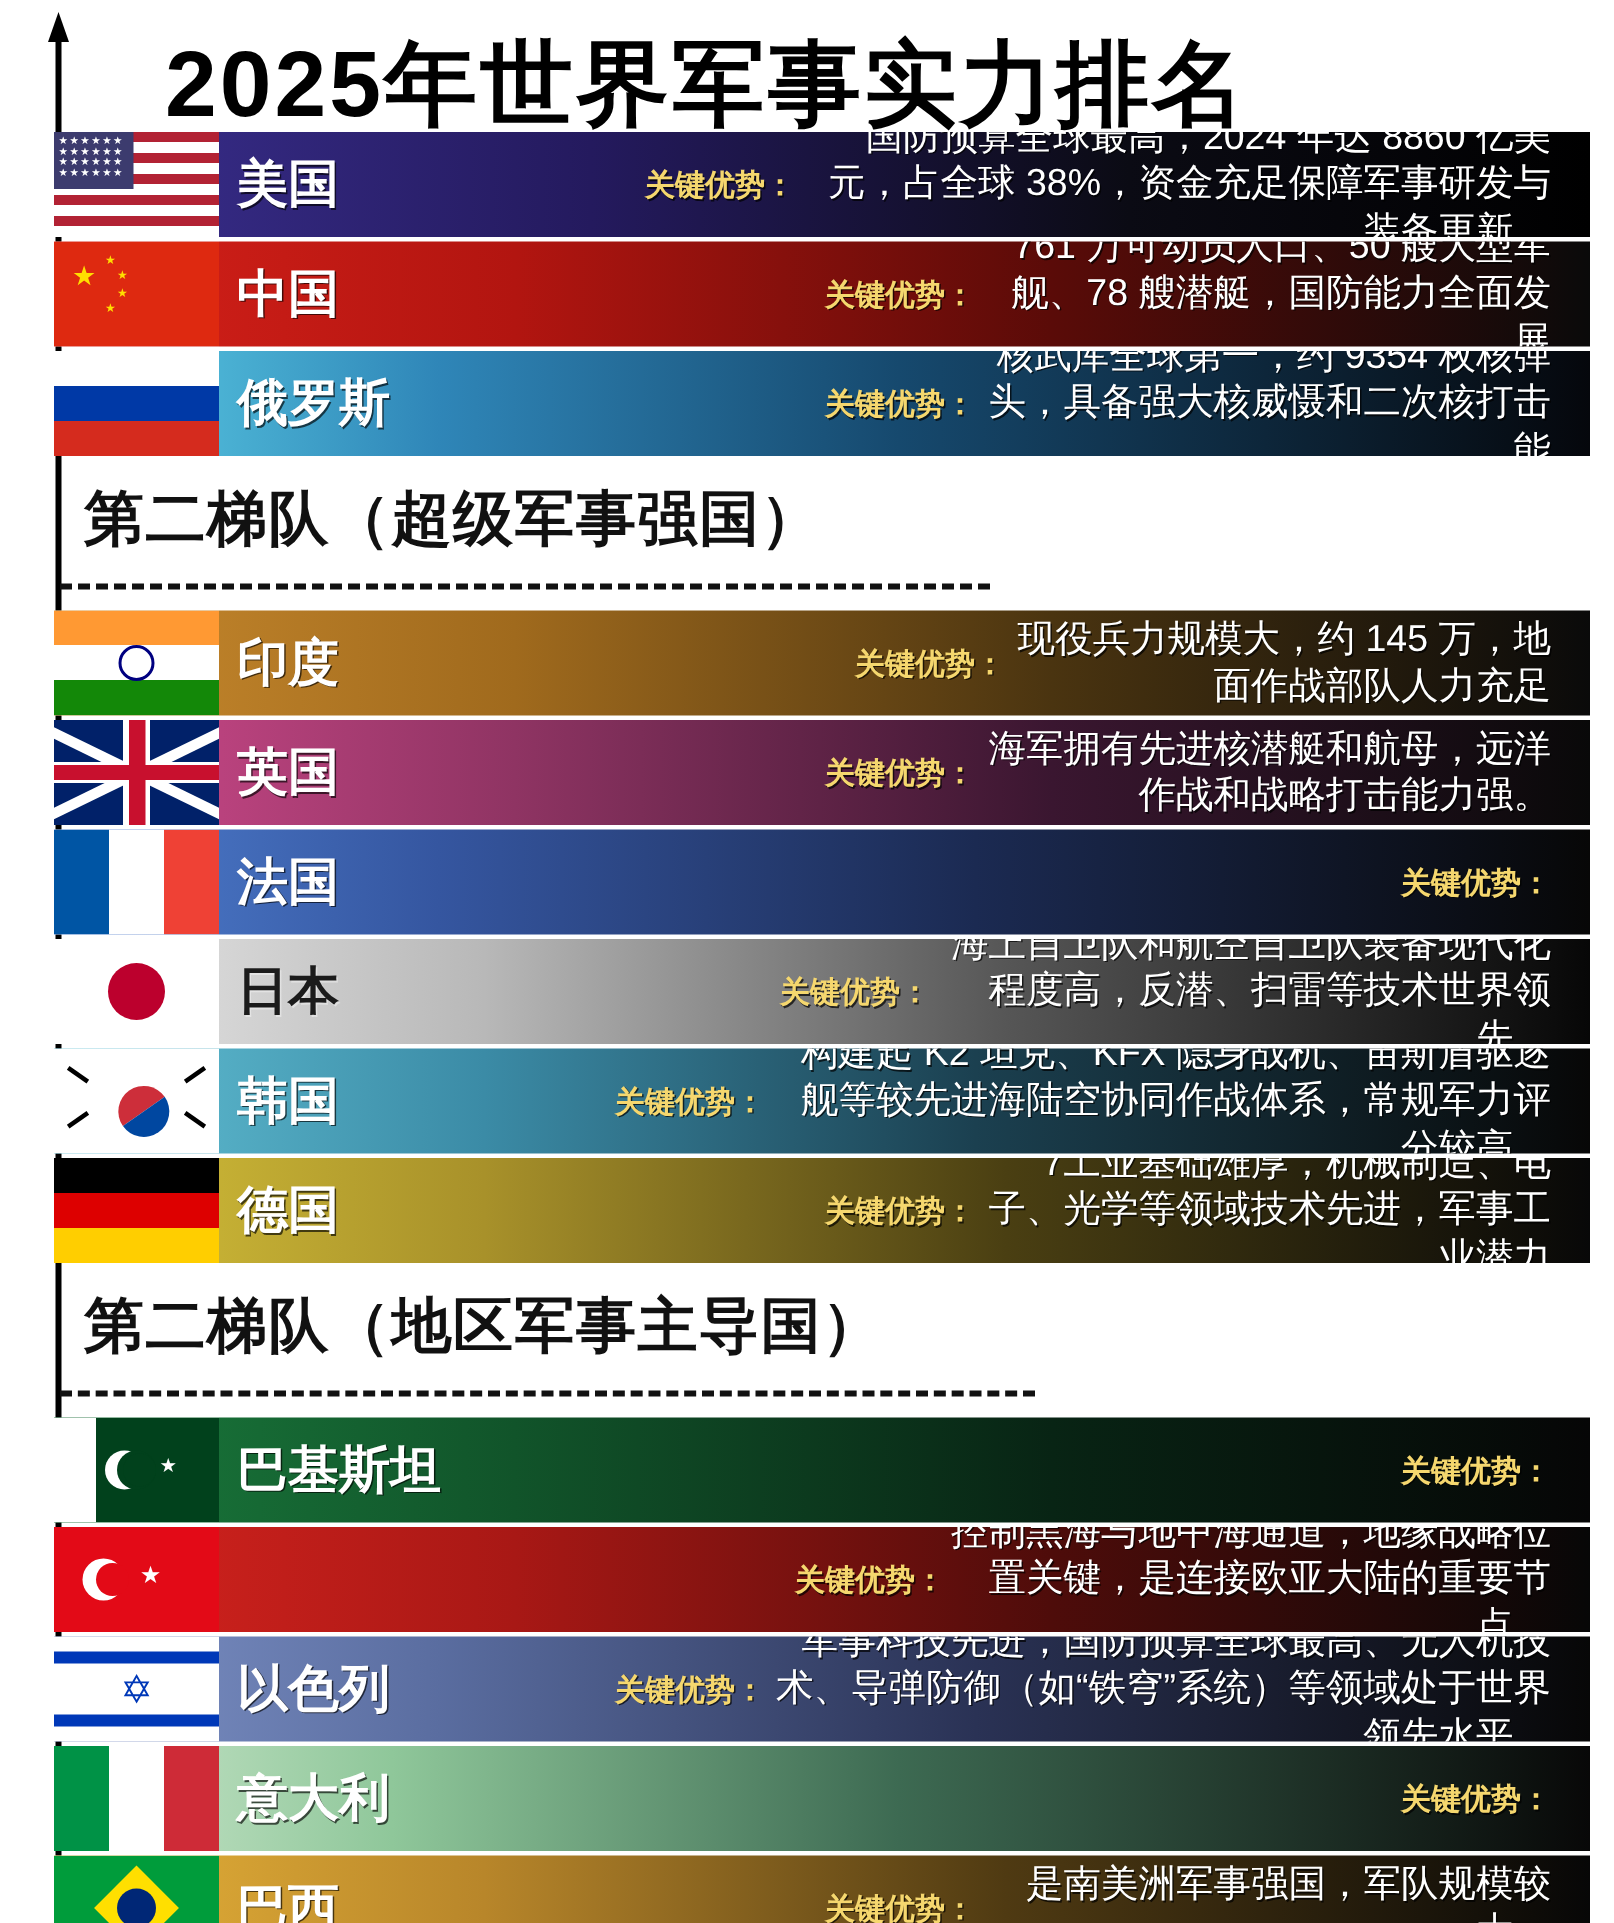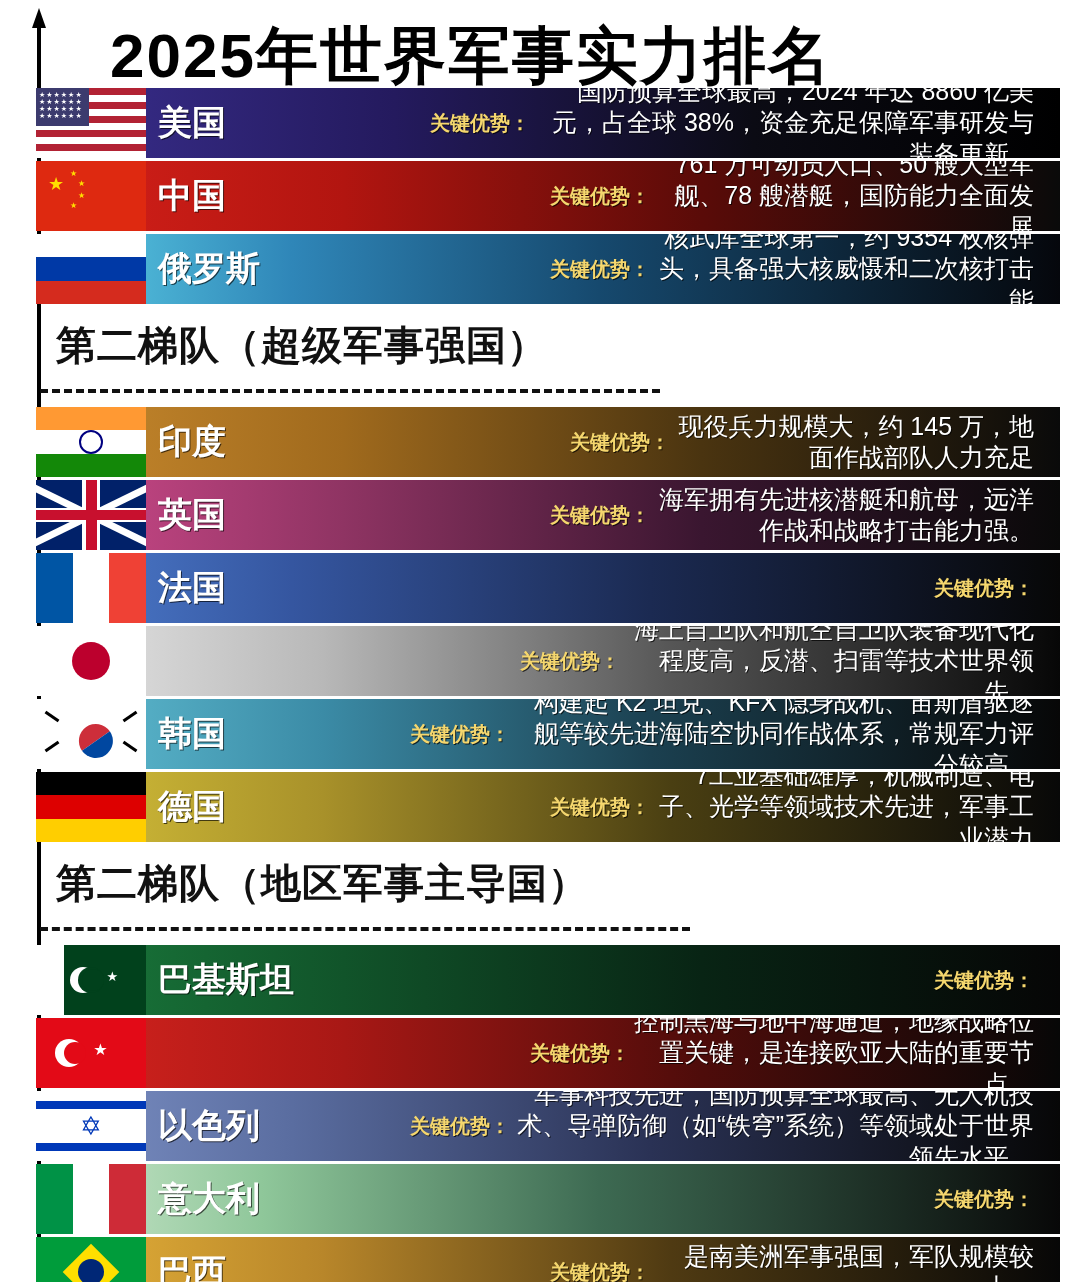--- a/index.html
+++ b/index.html
@@ -314,20 +314,21 @@
         <div class="key-label">关键优势：</div>
       </div>
     </div>
 
     <div class="row" style="background:linear-gradient(to right, #e8e8e8 0%, #b8b8b8 28%, #565656 62%, #070707 100%)">
       <div class="flag">
         <div class="f-jp">
             <div class="disc"></div>
           </div>
       </div>
+      <div class="country dark">日本</div>
       <div class="desc">
         <div class="key-label">关键优势：</div>
         <div class="key-text" style="max-width:410px">海上自卫队和航空自卫队装备现代化程度高，反潜、扫雷等技术世界领先。</div>
       </div>
     </div>
 
     <div class="row" style="background:linear-gradient(to right, #63c2d6 0%, #3b8ba6 28%, #1b4050 60%, #070707 100%)">
       <div class="flag">
         <div class="f-kr">
           <div class="taeg-top"></div>

